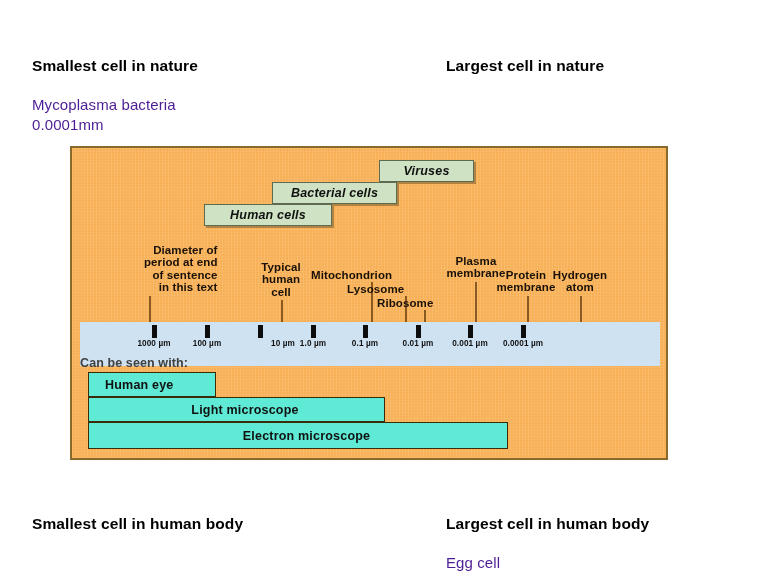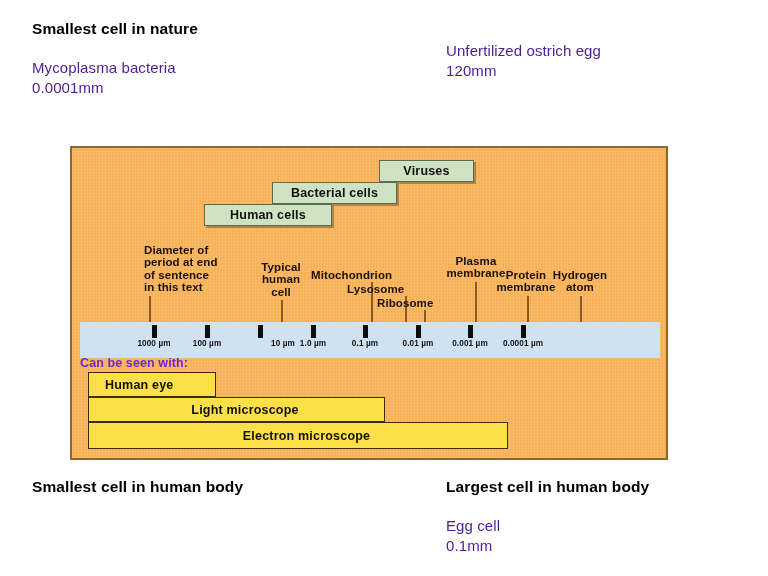--- a/index.html
+++ b/index.html
@@ -18,20 +18,21 @@
   
   .caption-row {
     position: absolute;
     left: 0;
     width: 768px;
     display: flex;
   }
   .caption-col {
     width: 384px;
     box-sizing: border-box;
+    margin-top: 37px;
   }
   .caption-col.left  { padding-left: 32px; }
   .caption-col.right { padding-left: 62px; }
 
   .caption-title {
     font-size: 15.5px;
     font-weight: bold;
     color: #000000;
     line-height: 1.1;
     letter-spacing: 0.1px;
@@ -79,20 +80,21 @@
   
   .cat-box {
     position: absolute;
     background: #cfe3c4;
     border: 1.5px solid #5f6b50;
     box-shadow: 2px 2px 0 rgba(90,70,30,0.45);
     display: flex;
     align-items: center;
     justify-content: center;
     box-sizing: border-box;
+    font-style: italic;
   }
   .cat-box span {
     font-size: 12.5px;
     font-weight: bold;
     color: #111111;
     white-space: nowrap;
     letter-spacing: 0.2px;
   }
 
   #cat-viruses        { left: 307px; top: 12px; width: 95px;  height: 22px; }
@@ -101,38 +103,38 @@
 
   
   .scale-label {
     position: absolute;
     font-size: 11.5px;
     font-weight: bold;
     color: #1a1008;
     line-height: 1.08;
     letter-spacing: 0.1px;
     white-space: pre-line;
-    text-align: left;
+    text-align: right;
   }
   .scale-label.centered { text-align: center; }
 
   
   .leader {
     position: absolute;
     width: 1.5px;
     background: #8a5a20;
   }
 
   
   #ruler {
     position: absolute;
     left: 8px;
     top: 174px;
     width: 580px;
-    height: 36px;
+    height: 44px;
     background: #cfe2f2;
     box-sizing: border-box;
   }
   .tick {
     position: absolute;
     top: 3px;
     width: 5px;
     height: 13px;
     background: #0d0d0d;
   }
@@ -147,26 +149,26 @@
     letter-spacing: 0.1px;
   }
 
   
   #seen-with-label {
     position: absolute;
     left: 8px;
     top: 208px;
     font-size: 12.5px;
     font-weight: bold;
-    color: #6d28d9;
+    color: #404040;
     letter-spacing: 0.1px;
   }
   .tool-bar {
     position: absolute;
-    background: #fde047;
+    background: #5eead4;
     border: 1.5px solid #3a2c08;
     display: flex;
     align-items: center;
     box-sizing: border-box;
   }
   .tool-bar span {
     font-size: 12.5px;
     font-weight: bold;
     color: #111111;
     white-space: nowrap;
@@ -185,24 +187,21 @@
 
 <div class="caption-row" id="top-captions">
   <div class="caption-col left">
     <div class="caption-title">Smallest cell in nature</div>
     <div class="caption-body">
       <div class="caption-line">Mycoplasma bacteria</div>
       <div class="caption-line">0.0001mm</div>
     </div>
   </div>
   <div class="caption-col right">
-    <div class="caption-body">
-      <div class="caption-line">Unfertilized ostrich egg</div>
-      <div class="caption-line">120mm</div>
-    </div>
+    <div class="caption-title">Largest cell in nature</div>
   </div>
 </div>
 
 <div id="figure-panel">
   <div id="figure-inner">
 
     <div class="cat-box" id="cat-viruses">
       <span>Viruses</span>
     </div>
     <div class="cat-box" id="cat-bacterial">

